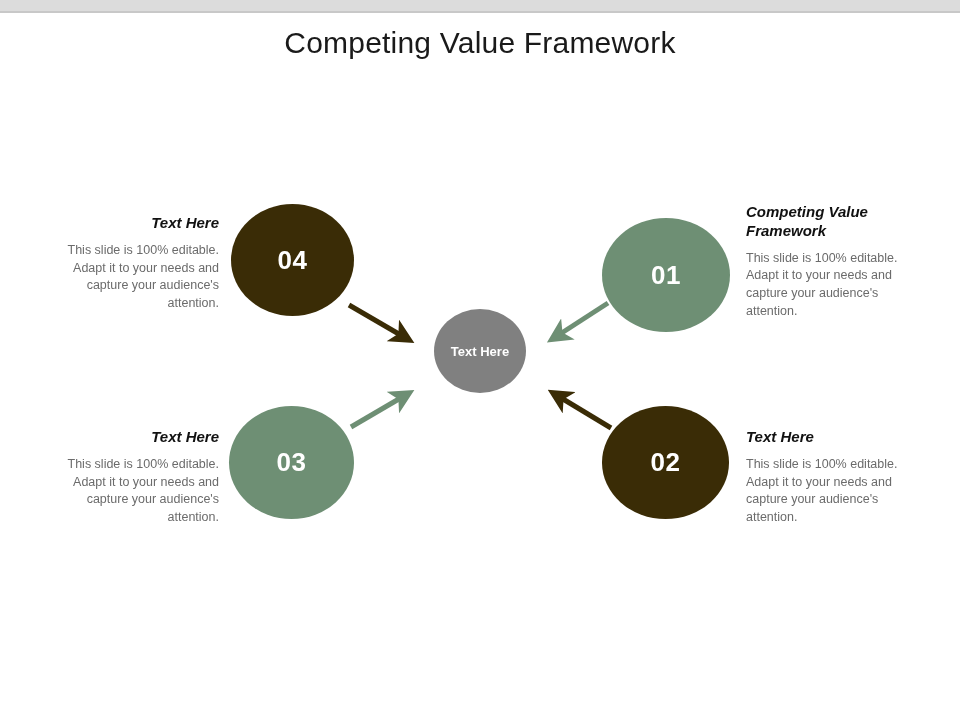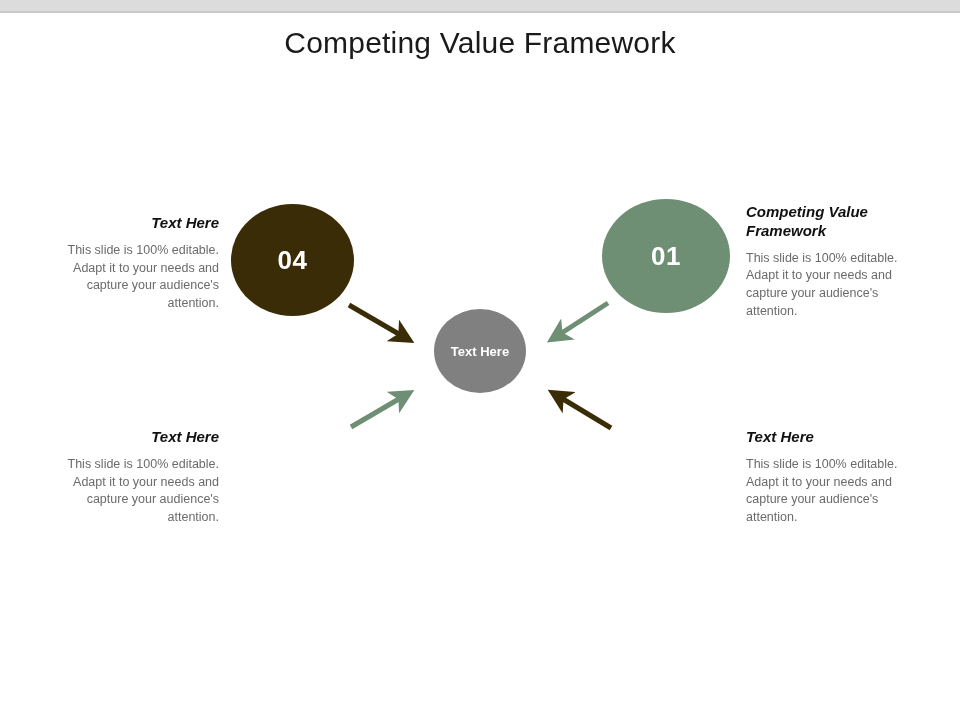--- a/index.html
+++ b/index.html
@@ -81,21 +81,21 @@
     font-family: "Liberation Sans", sans-serif;
   }
   .node-num {
     font-size: 26px;
     font-weight: bold;
     color: #ffffff;
     letter-spacing: 0.5px;
   }
 
   .node-04 { left: 231px; top: 204px; width: 123px; height: 112px; }
-  .node-01 { left: 602px; top: 199px; width: 128px; height: 114px; }
+  .node-01 { left: 602px; top: 218px; width: 128px; height: 114px; }
   .node-03 { left: 229px; top: 406px; width: 125px; height: 113px; }
   .node-02 { left: 602px; top: 406px; width: 127px; height: 113px; }
 
   .node-center {
     left: 434px;
     top: 309px;
     width: 92px;
     height: 84px;
   }
   .node-center .center-label {
@@ -163,21 +163,27 @@
     </svg>
 
     <div class="node node-04" style="background:#3a2c06;">
       <span class="node-num">04</span>
     </div>
 
     <div class="node node-01" style="background:#6e8f74;">
       <span class="node-num">01</span>
     </div>
 
-
+    <div class="node node-03" style="background:#6e8f74;">
+      <span class="node-num">03</span>
+    </div>
+
+    <div class="node node-02" style="background:#3a2c06;">
+      <span class="node-num">02</span>
+    </div>
 
     <div class="node node-center" style="background:#808080;">
       <span class="center-label">Text Here</span>
     </div>
 
     <div class="txt-block block-tl align-right">
       <p class="txt-head">Text Here</p>
       <p class="txt-body">This slide is 100% editable. Adapt it to your needs and capture your audience's attention.</p>
     </div>
 

